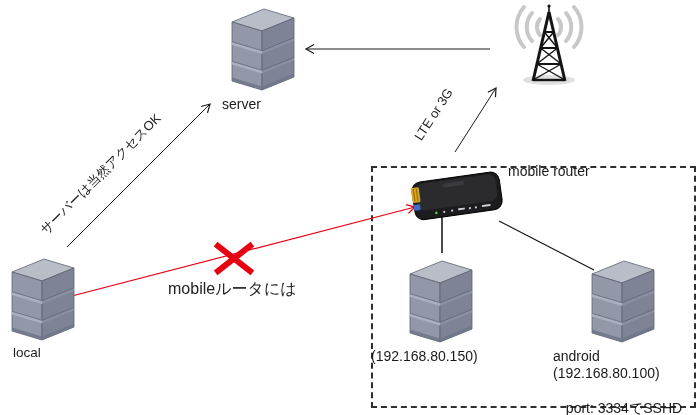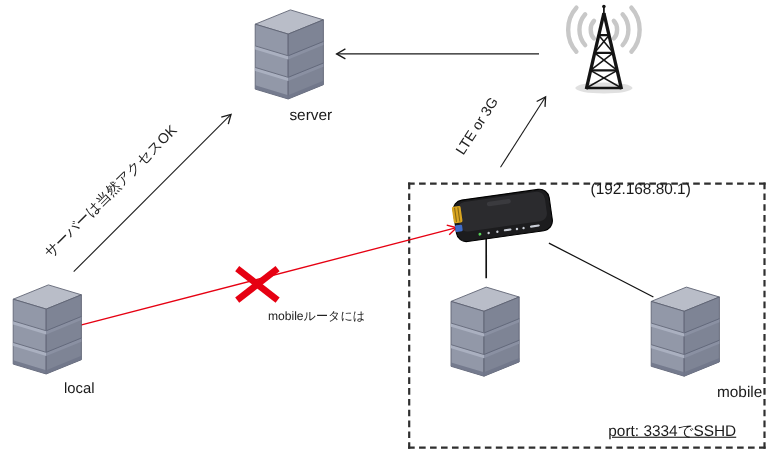--- a/index.html
+++ b/index.html
@@ -5,21 +5,21 @@
   html,body{margin:0;padding:0;background:#fff;}
   #canvas{
     position:relative;width:699px;height:415px;background:#ffffff;overflow:hidden;
     font-family:"Liberation Sans","DejaVu Sans",sans-serif;color:#1a1a1a;
   }
   .abs{position:absolute;}
   svg{display:block;}
   #wires{position:absolute;left:0;top:0;z-index:1;}
   .icon{z-index:2;}
   .lbl{z-index:3;line-height:1.18;white-space:nowrap;}
-  .center{text-align:right;}
+  .center{text-align:left;}
   .node-label{font-size:14px;}
   .note{font-size:12.5px;color:#222;}
   .rot{transform-origin:left bottom;}
   .dashed-box{
     z-index:0;border:2px dashed #2f2f2f;background:transparent;
   }
 </style>
 </head>
 <body>
 
@@ -143,39 +143,41 @@
   <svg class="abs icon" style="left:408px;top:256px;" width="66" height="88">
       <use href="#sym-server"></use>
     </svg>
 
   <svg class="abs icon" style="left:590px;top:256px;" width="66" height="88">
       <use href="#sym-server"></use>
     </svg>
 
   <div class="abs lbl node-label center" style="left:222px;top:96px;width:80px;">server</div>
 
-  <div class="abs lbl center" style="left:0px;top:345px;width:86px;font-size:13.5px;">
+  <div class="abs lbl center" style="left:13px;top:345px;width:86px;font-size:13.5px;">
     <div>local</div>
   </div>
 
   <div class="abs lbl node-label center" style="left:508px;top:163px;width:120px;">
-    <div>(192.168.80.1)</div>
+    <div>mobile router</div>
   </div>
 
   <div class="abs lbl node-label center" style="left:371px;top:348px;width:136px;">
+    <div>(192.168.80.150)</div>
   </div>
 
   <div class="abs lbl node-label center" style="left:553px;top:348px;width:140px;">
-    <div>mobile</div>
+    <div>android</div>
+    <div>(192.168.80.100)</div>
   </div>
 
-  <div class="abs lbl node-label" style="left:553px;top:383px;width:142px;text-align:left;text-decoration:underline;">port: 3334でSSHD</div>
+  <div class="abs lbl node-label" style="left:553px;top:400px;width:142px;text-align:center;">port: 3334でSSHD</div>
 
   <div class="abs lbl note rot" style="left:48px;top:222px;font-size:13px;transform:rotate(-45deg);">サーバーは当然アクセスOK</div>
 
   <div class="abs lbl note rot" style="left:424px;top:128px;font-size:13px;transform:rotate(-57deg);">LTE or 3G</div>
 
 
-  <div class="abs lbl note center" style="left:168px;top:281px;width:164px;font-size:11px;line-height:15.5px;">
+  <div class="abs lbl note center" style="left:168px;top:281px;width:164px;font-size:16px;line-height:15.5px;">
     <div>mobileルータには</div>
   </div>
 
 </div>
 
 </body></html>

